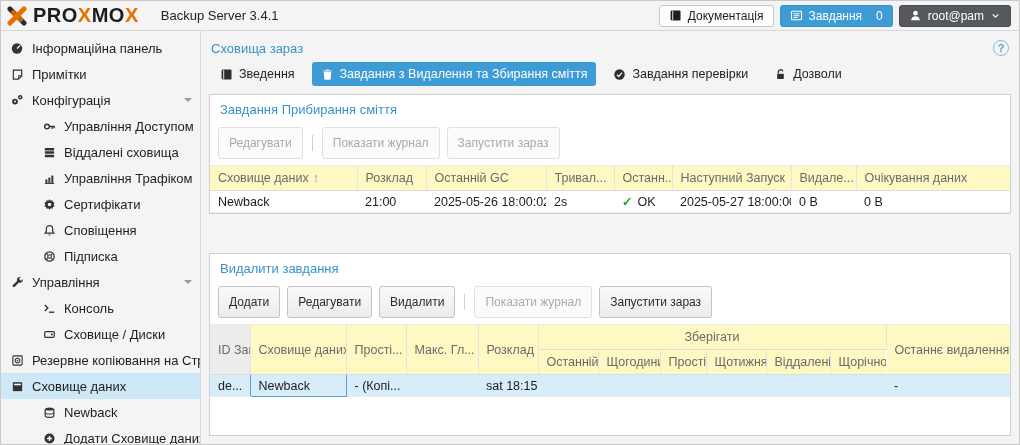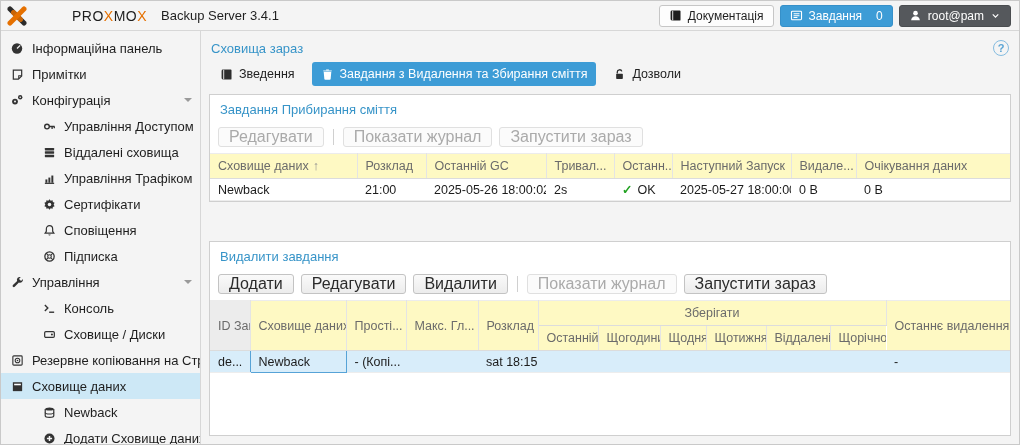--- a/index.html
+++ b/index.html
@@ -4,23 +4,23 @@
 <style>
   * { margin:0; padding:0; box-sizing:border-box; }
   html,body { width:1020px; height:445px; overflow:hidden; }
   body { font-family:"Liberation Sans", sans-serif; font-size:13px; color:#1f1f1f; background:#f4f4f4; }
   .app { width:1020px; height:445px; display:flex; flex-direction:column; border:1px solid #c9c9c9; }
 
   
   .topbar { height:30px; flex:0 0 30px; background:#f4f4f4; border-bottom:1px solid #d7d7d7;
             display:flex; align-items:center; justify-content:space-between; padding:0 8px 0 6px; }
   .brand { display:flex; align-items:center; gap:6px; }
-  .brand-word { font-weight:normal; font-size:14px; letter-spacing:0.5px; color:#1d1d1d;margin-left:39px; }
+  .brand-word { font-weight:bold; font-size:20px; letter-spacing:0.5px; color:#1d1d1d; }
   .brand-word .ox { color:#e57000; }
-  .brand-version { font-size:13px; color:#1f1f1f; margin-left:8px; }
+  .brand-version { font-size:13px; color:#1f1f1f; margin-left:16px; }
   .topbar-actions { display:flex; align-items:center; gap:6px; }
   .tb-btn { display:inline-flex; align-items:center; gap:6px; height:22px; padding:0 9px;
             border-radius:3px; font-size:12px; border:1px solid #c6c6c6; background:#fdfdfd; color:#1f1f1f; cursor:pointer; }
   .tb-btn.blue { background:#3d9cd6; border-color:#3690c9; color:#fff; }
   .tb-btn.dark { background:#55585c; border-color:#4a4d50; color:#fff; }
   .tb-btn .count { margin-left:8px; }
   .icon { display:inline-flex; align-items:center; justify-content:center; line-height:0; }
 
   
   .layout { flex:1; display:flex; min-height:0; }
@@ -44,21 +44,21 @@
   .tab .icon { color:#2e2e2e; }
   .tab.active { background:#3d9cd6; color:#fff; }
   .tab.active .icon { color:#fff; }
 
   .content-body { flex:1; display:flex; flex-direction:column; padding:0 8px 8px 8px; min-height:0; }
   .panel { background:#fff; border:1px solid #cfcfcf; }
   .panel + .panel { margin-top:13px; }
   .panel.grow { flex:1; min-height:0;margin-top:39px; }
   .panel-title { color:#3794c8; font-size:13px; padding:7px 10px 6px 10px; }
   .toolbar { display:flex; align-items:center; gap:7px; padding:4px 8px 6px 8px; }
-  .btn { font-size:16px; padding:0 10px; border-radius:3px; border:1px solid #c3c3c3;
+  .btn { font-size:12px; padding:8px 10px; border-radius:3px; border:1px solid #c3c3c3;
          background:linear-gradient(#fafafa,#ececec); color:#2b2b2b; cursor:pointer; white-space:nowrap; }
   .btn.disabled { color:#aaaaaa; border-color:#e0e0e0; background:#fbfbfb; }
   .tool-sep { width:1px; height:16px; background:#d0d0d0; margin:0 2px; }
 
   
   table { width:100%; border-collapse:collapse; table-layout:fixed; font-size:12.5px; }
   th { font-weight:normal; color:#6b6b6b; text-align:left; padding:4px 8px; background:#fef9c3;
        border-top:1px solid #ececec; border-bottom:1px solid #dcdcdc; border-right:1px solid #e4e4e4;
        white-space:nowrap; overflow:hidden; height:25px; cursor:pointer; }
   th:last-child { border-right:none; }
@@ -301,20 +301,29 @@
         </span>
         <span class="tab active">
           <span class="icon">
               <svg width="13" height="13" viewBox="0 0 14 14" fill="currentColor">
                 <path d="M2.9 4h8.2l-.7 7.8a1 1 0 0 1-1 .9H4.6a1 1 0 0 1-1-.9z"></path>
                 <rect x="2.3" y="2.6" width="9.4" height="1" rx="0.4"></rect>
                 <rect x="5.4" y="1.5" width="3.2" height="1.1" rx="0.4"></rect>
               </svg>
             </span>
           <span>Завдання з Видалення та Збирання сміття</span>
+        </span>
+        <span class="tab">
+          <span class="icon">
+              <svg width="13" height="13" viewBox="0 0 14 14" fill="currentColor">
+                <circle cx="7" cy="7" r="5.6"></circle>
+                <path d="M4.2 7.2l2 2 3.6-4.2" fill="none" stroke="#f4f4f4" stroke-width="1.5"></path>
+              </svg>
+            </span>
+          <span>Завдання перевірки</span>
         </span>
         <span class="tab">
           <span class="icon">
               <svg width="13" height="13" viewBox="0 0 14 14">
                 <path d="M4.6 6V4.3a2.5 2.5 0 0 1 4.9-.6" fill="none" stroke="currentColor" stroke-width="1.4"></path>
                 <rect x="3.4" y="6.2" width="7.2" height="5.6" rx="0.8" fill="currentColor"></rect>
               </svg>
             </span>
           <span>Дозволи</span>
         </span>
@@ -399,21 +408,21 @@
                 <th rowspan="2">Сховище даних</th>
                 <th rowspan="2">Прості...</th>
                 <th rowspan="2">Макс. Гл...</th>
                 <th rowspan="2">Розклад</th>
                 <th colspan="6" class="group">Зберігати</th>
                 <th rowspan="2">Останнє видалення</th>
               </tr>
               <tr>
                 <th>Останній</th>
                 <th>Щогодини</th>
-                <th>Щодня</th>
+                <th>Прості</th>
                 <th>Щотижня</th>
                 <th>Віддалені</th>
                 <th>Щорічно</th>
               </tr>
             </thead>
             <tbody>
               <tr class="selected">
                 <td>de...</td>
                 <td class="focus-cell">Newback</td>
                 <td>- (Копі...</td>

